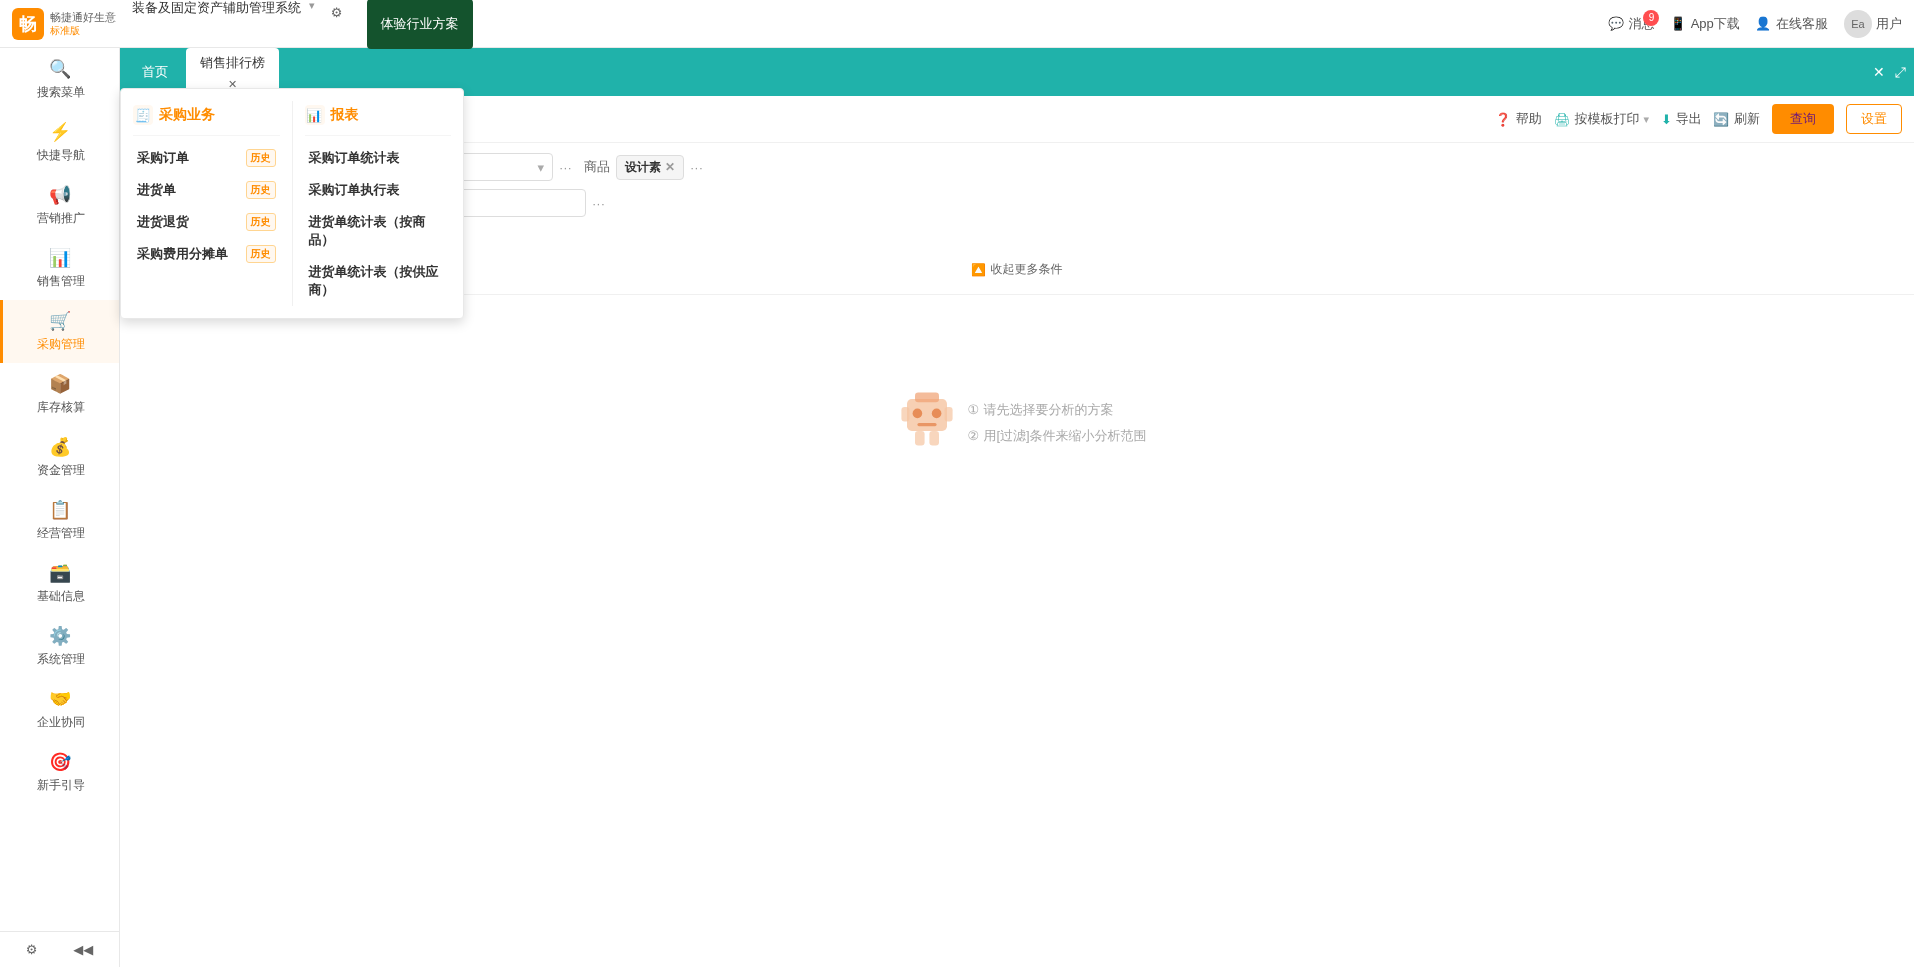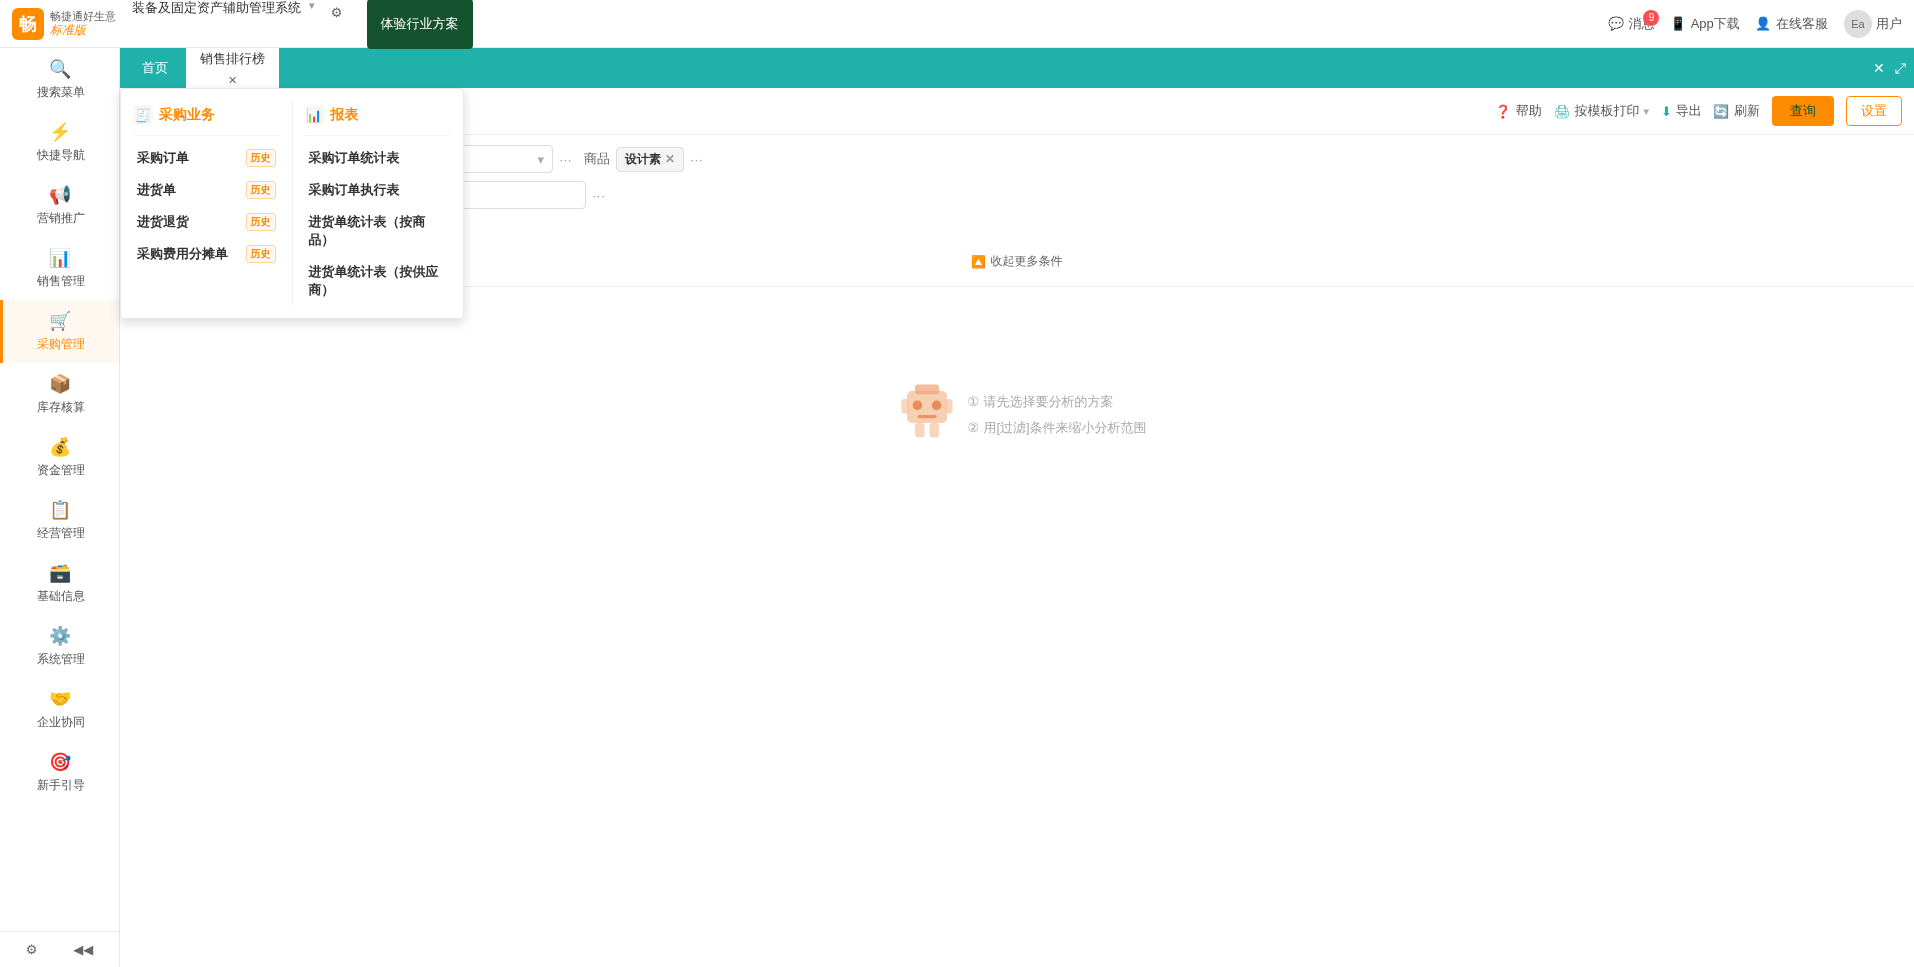--- a/index.html
+++ b/index.html
@@ -33,23 +33,22 @@
       color: white;
       font-size: 18px;
       font-weight: bold;
     }
     .logo-text {
       font-size: 11px;
       color: #666;
       line-height: 1.3;
     }
     .logo-badge {
-      font-size: 12px;
+      font-size: 10px;
       color: #ff8c00;
-      font-style: italic;
     }
     .system-title {
       flex: 1;
       display: flex;
       align-items: flex-start;
       gap: 8px;
       color: #333;
       font-size: 13px;
     }
     .system-title .arrow-icon {
@@ -167,21 +166,21 @@
       flex-direction: column;
       overflow: hidden;
       background: #f5f5f5;
     }
 
     
     .tab-bar {
       display: flex;
       align-items: center;
       background: #20b2aa;
-      height: 40px;
+      height: 48px;
       padding: 0 8px;
       gap: 4px;
     }
     .tab-item {
       display: flex;
       align-items: center;
       gap: 6px;
       padding: 6px 14px;
       border-radius: 4px 4px 0 0;
       cursor: pointer;
@@ -234,21 +233,21 @@
       display: flex;
       align-items: center;
       gap: 4px;
       cursor: pointer;
       color: #555;
       font-size: 13px;
     }
     .toolbar-btn .icon { color: #20b2aa; }
     .query-btn {
       background: #ff8c00;
-      color: #14532d;
+      color: #701a75;
       border: none;
       padding: 6px 18px;
       border-radius: 4px;
       cursor: pointer;
       font-size: 13px;
     }
     .settings-btn {
       background: #fff;
       color: #ff8c00;
       border: 1px solid #ff8c00;

